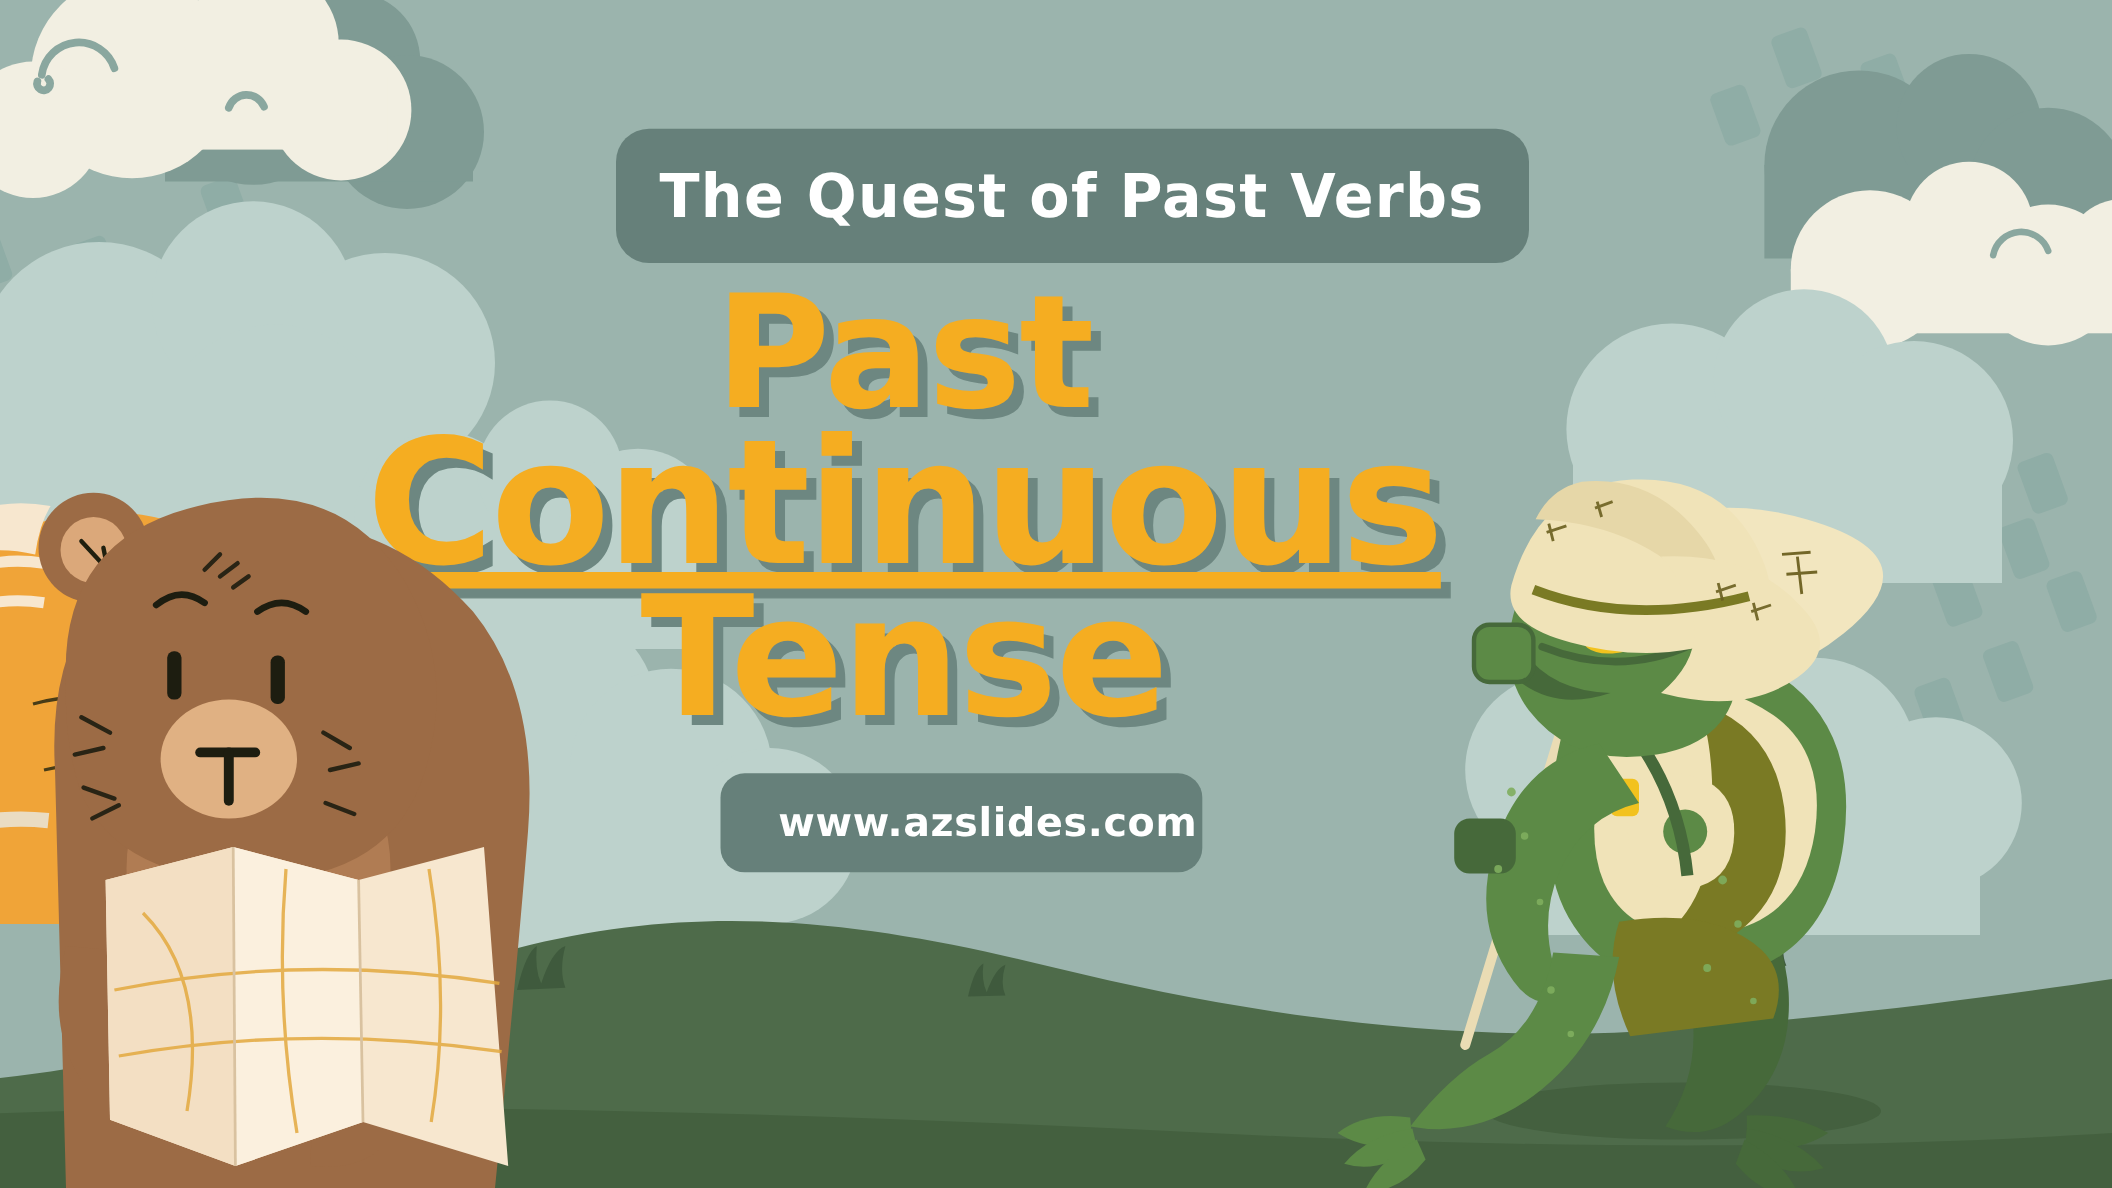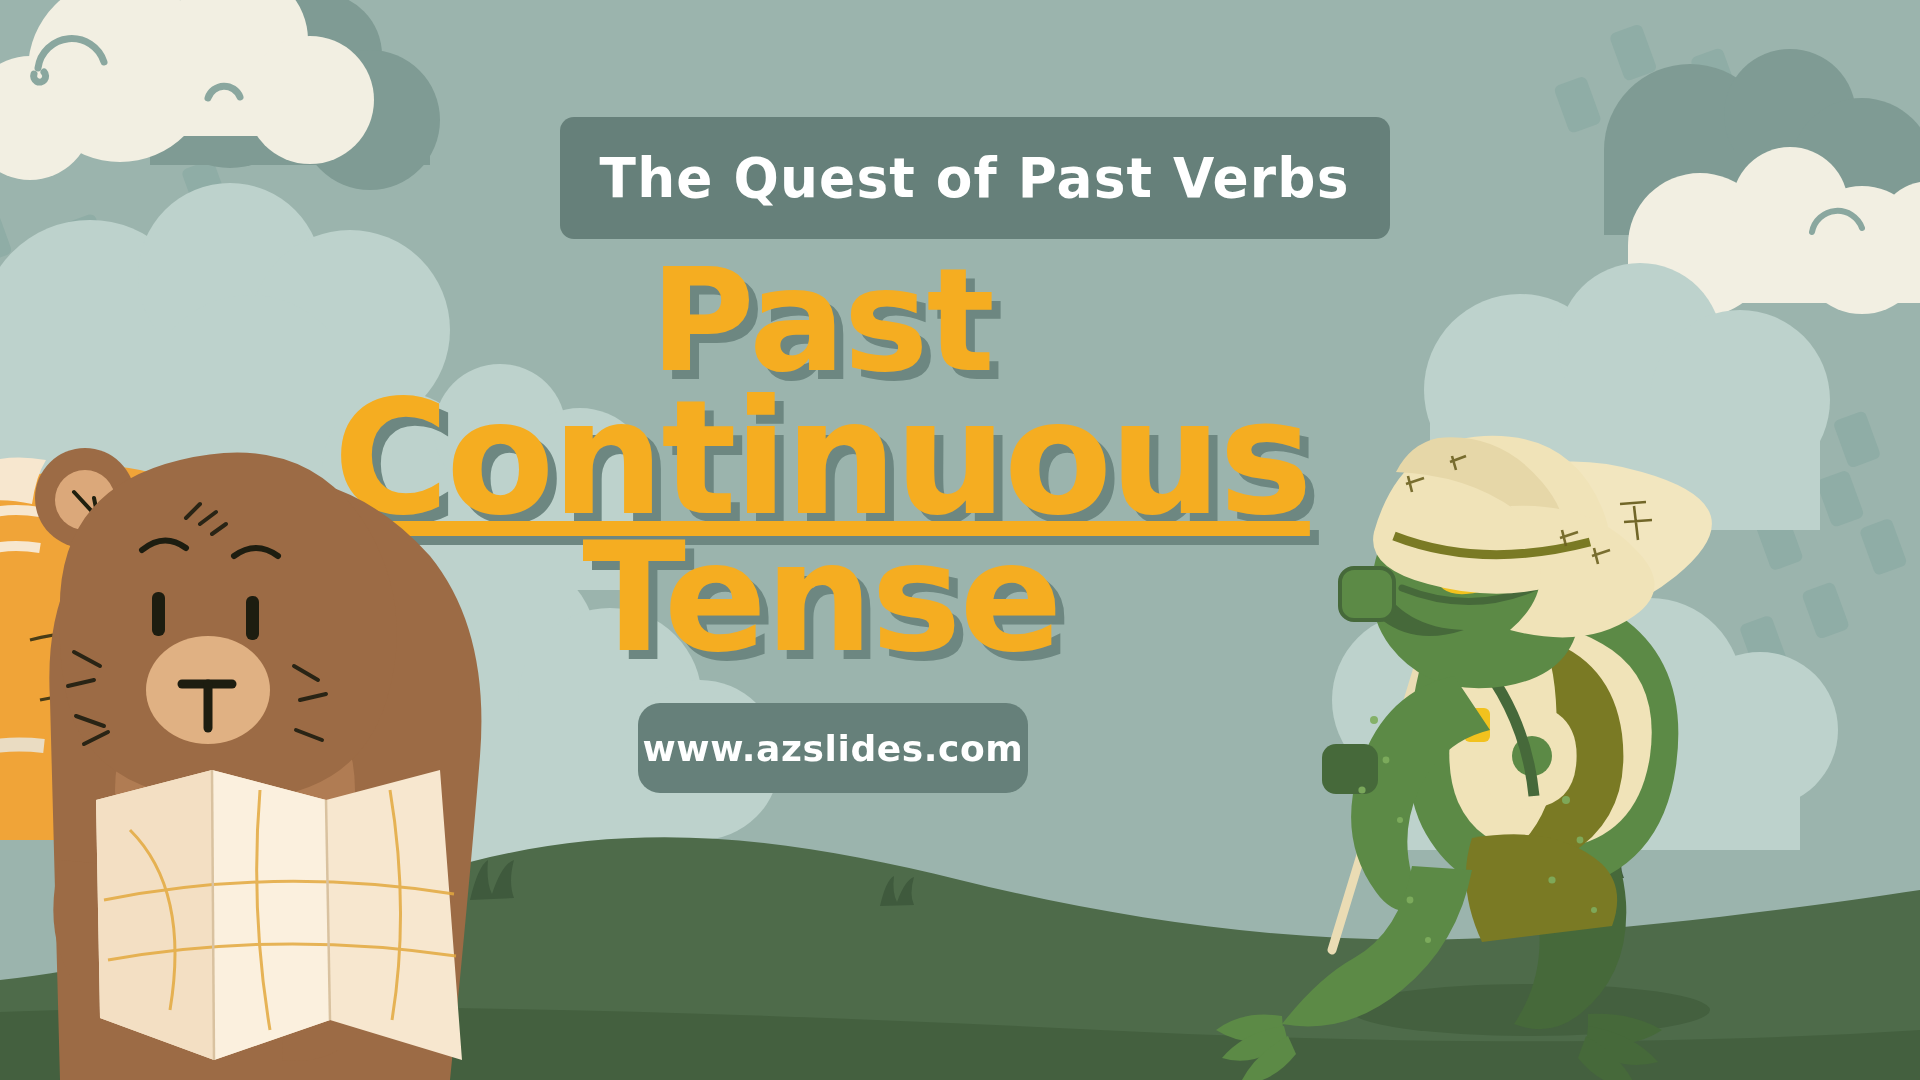--- a/index.html
+++ b/index.html
@@ -14,27 +14,27 @@
   
   #text-stack{
     position:absolute;left:0;top:0;width:1920px;height:1080px;
     z-index:40;pointer-events:none;
   }
   .badge{
     position:absolute;background:#66807a;border-radius:26px;
     display:flex;align-items:center;justify-content:center;
     pointer-events:auto;
   }
-  #subtitle-badge{left:560px;top:117px;width:830px;height:122px;border-radius:14px;}
+  #subtitle-badge{left:560px;top:117px;width:830px;height:122px;border-radius:30px;}
   #subtitle-text{
     color:#ffffff;font-family:"DejaVu Sans",sans-serif;font-weight:bold;
     font-size:55px;letter-spacing:1.2px;white-space:nowrap;
     transform:scaleX(0.97);
   }
-  #url-badge{left:638px;top:703px;width:390px;height:90px;border-radius:22px;}
+  #url-badge{left:655px;top:703px;width:390px;height:90px;border-radius:22px;padding-left:48px;}
   #url-text{
     color:#ffffff;font-family:"DejaVu Sans",sans-serif;font-weight:bold;
     font-size:36px;letter-spacing:.6px;white-space:nowrap;
   }
 
   #title-block{
     position:absolute;left:0;top:252px;width:1643px;text-align:center;
     pointer-events:auto;
   }
   .title-line{

